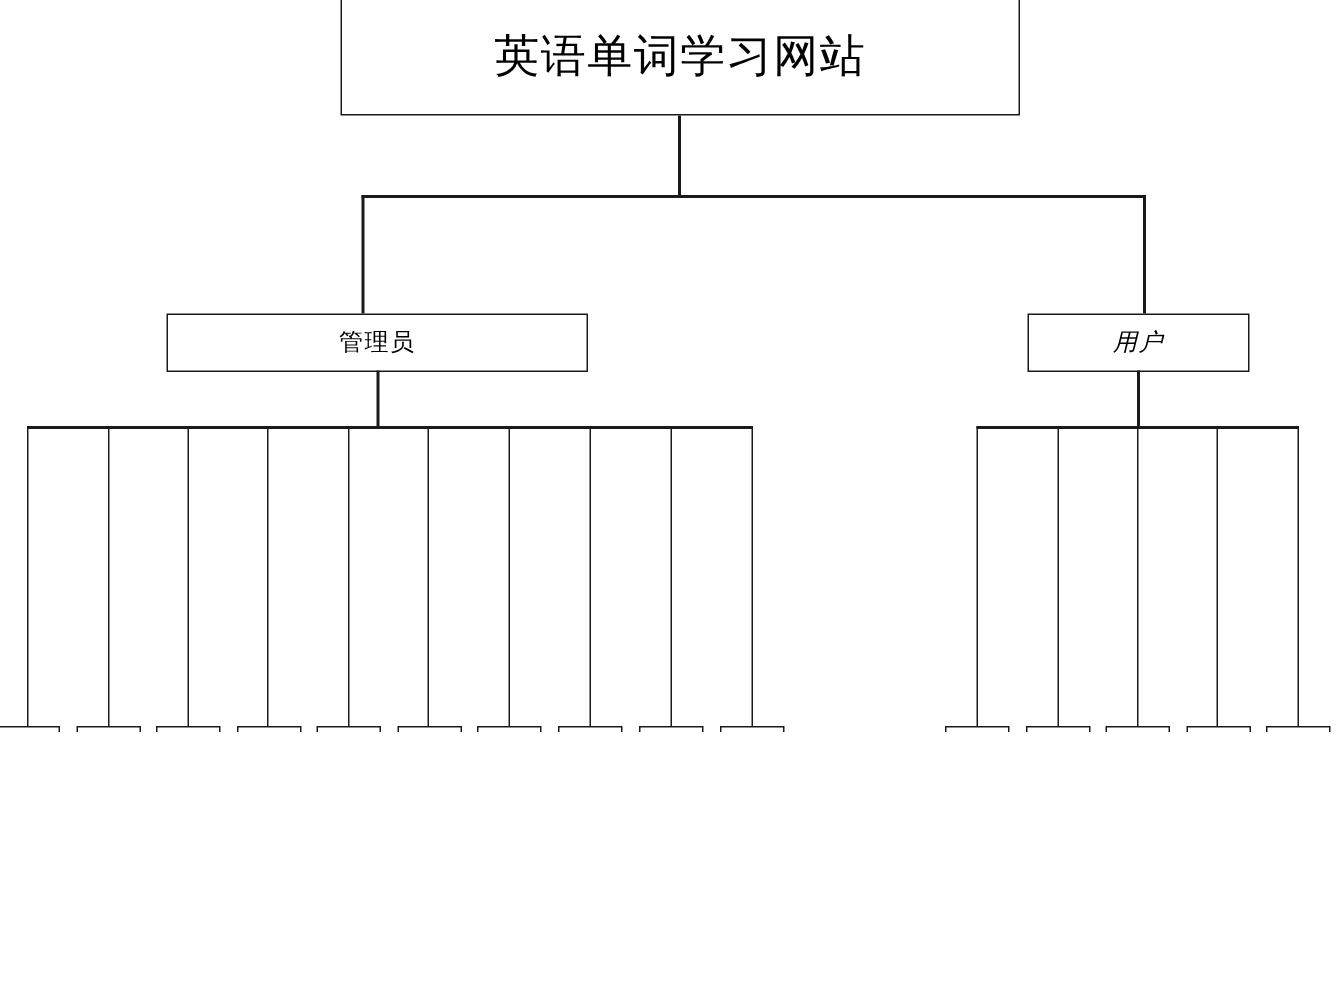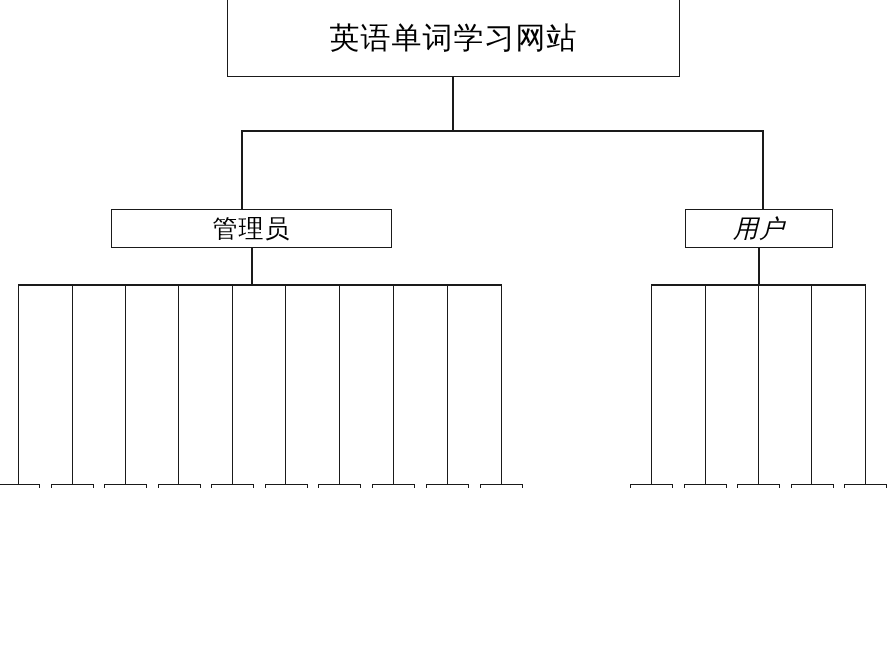--- a/index.html
+++ b/index.html
@@ -30,21 +30,21 @@
     align-items: center;
     justify-content: center;
     text-align: center;
   }
   .node-root {
     font-size: 30px;
     letter-spacing: 1px;
     line-height: 1.1;
   }
   .node-mid {
-    font-size: 25px;
+    font-size: 16px;
     letter-spacing: 1px;
     line-height: 1.1;
   }
   .node-leaf {
     font-size: 21px;
     line-height: 1.08;
     padding: 4px 1px;
     align-items: flex-start;
     justify-content: center;
   }

